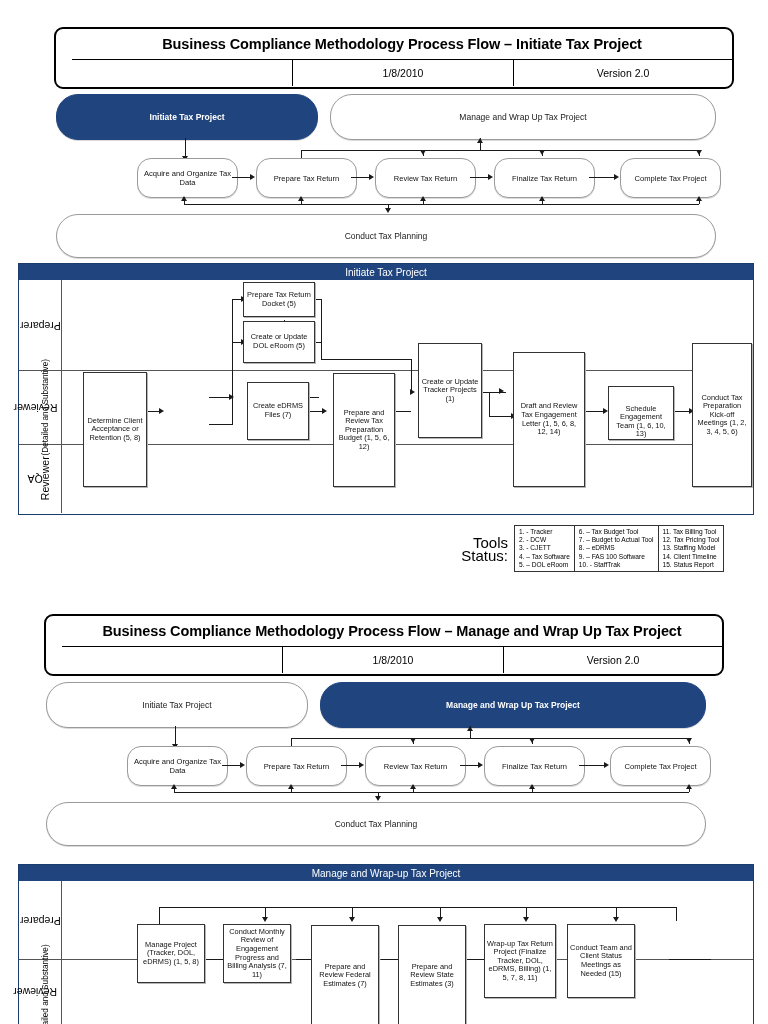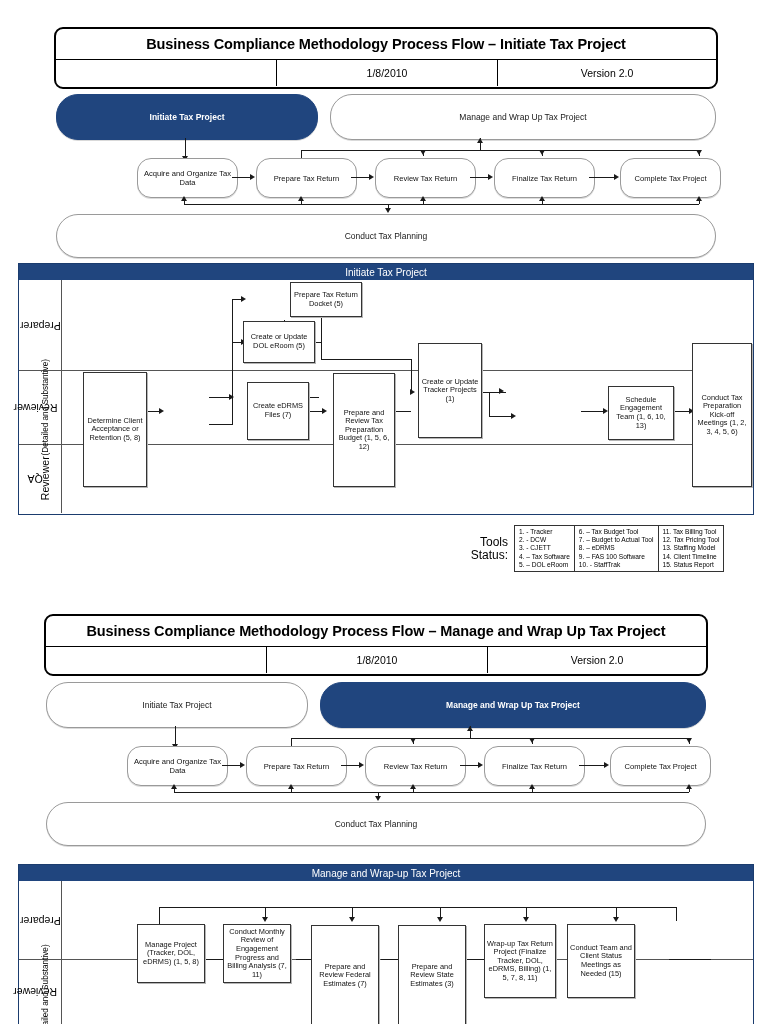--- a/index.html
+++ b/index.html
@@ -2,21 +2,21 @@
 <html><head>
 <meta charset="utf-8">
 <style>
   html,body{margin:0;padding:0;background:#fff;}
   body{width:768px;height:1024px;position:relative;
        font-family:"Liberation Sans","DejaVu Sans",sans-serif;
        color:#000;overflow:hidden;}
   .page{position:relative;width:768px;height:1024px;}
 
   
-  .titleblock{position:absolute;border:2px solid #000;border-radius:9px;background:#fff;}
+  .titleblock{position:absolute;border:2px solid #000;border-radius:9px;background:#fff;padding-left:16px;}
   .titleblock .trow1{height:30px;display:flex;align-items:center;justify-content:center;
       border-bottom:1.5px solid #000;}
   .titleblock .ttitle{font-size:14.5px;font-weight:bold;letter-spacing:-0.1px;}
   .titleblock .trow2{height:26px;display:flex;}
   .titleblock .tcell{display:flex;align-items:center;justify-content:center;font-size:10.5px;}
   .titleblock .tcell.b{border-left:1.5px solid #000;}
 
   
   .pbar{position:absolute;border:1px solid #9a9a9a;border-radius:22px;background:#fff;
         display:flex;align-items:center;justify-content:center;font-size:8.5px;color:#1a1a1a;
@@ -52,21 +52,21 @@
   .laneinner{position:absolute;left:42px;right:0;top:0;bottom:0;}
 
   
   .pbox{position:absolute;border:1px solid #333;background:#fff;
         display:flex;align-items:center;justify-content:center;text-align:center;
         font-size:7.4px;line-height:8.6px;color:#111;padding:0 2px;
         box-shadow:1px 1px 0 #b5b5b5;z-index:4;}
 
   
   .legendwrap{position:absolute;display:flex;align-items:center;}
-  .legendlbl{font-size:12px;text-align:right;line-height:13px;width:56px;margin-right:6px;}
+  .legendlbl{font-size:15px;text-align:right;line-height:13px;width:56px;margin-right:6px;}
   .legendbox{border:1px solid #333;display:flex;background:#fff;}
   .legendcol{padding:2px 4px;font-size:6.6px;line-height:8.2px;white-space:nowrap;}
   .legendcol + .legendcol{border-left:1px solid #333;}
 </style>
 </head>
 <body>
 
 <div class="page">
 
   <div class="titleblock" style="left:54px;top:27px;width:660px;height:58px;">
@@ -203,39 +203,42 @@
       <div class="ln lh" style="left:455px;top:112px;width:32px;"></div>
       <div class="ln lv" style="left:470px;top:112px;height:24px;"></div>
       <div class="arr r" style="left:480px;top:108px;"></div>
       <div class="ln lh" style="left:470px;top:136px;width:24px;"></div>
       <div class="arr r" style="left:492px;top:133px;"></div>
       <div class="ln lh" style="left:562px;top:131px;width:24px;"></div>
       <div class="arr r" style="left:584px;top:128px;"></div>
       <div class="ln lh" style="left:652px;top:131px;width:20px;"></div>
       <div class="arr r" style="left:670px;top:128px;"></div>
 
-      <div class="pbox" style="left:224px;top:2px;width:66px;height:33px;margin-left:47px;">
+      <div class="pbox" style="left:224px;top:2px;width:66px;height:33px;">
         <span>Prepare Tax Return Docket (5)</span>
         </div>
       <div class="pbox" style="left:224px;top:41px;width:66px;height:40px;">
         <span>Create or Update DOL eRoom (5)</span>
         </div>
       <div class="pbox" style="left:64px;top:92px;width:58px;height:113px;">
         <span>Determine Client Acceptance or Retention (5, 8)</span>
         </div>
       <div class="pbox" style="left:228px;top:102px;width:56px;height:56px;">
         <span>Create eDRMS Files (7)</span>
         </div>
       <div class="pbox" style="left:314px;top:93px;width:56px;height:112px;">
         <span>Prepare and Review Tax Preparation Budget (1, 5, 6, 12)</span>
         </div>
       <div class="pbox" style="left:399px;top:63px;width:58px;height:93px;">
         <span>Create or Update Tracker Projects (1)</span>
         </div>
-      <div class="pbox" style="left:589px;top:106px;width:60px;height:52px;">
+      <div class="pbox" style="left:494px;top:72px;width:66px;height:133px;">
+        <span>Draft and Review Tax Engagement Letter (1, 5, 6, 8, 12, 14)</span>
+        </div>
+      <div class="pbox" style="left:589px;top:106px;width:60px;height:52px;align-items:flex-end;">
         <span>Schedule Engagement Team (1, 6, 10, 13)</span>
         </div>
       <div class="pbox" style="left:673px;top:63px;width:54px;height:142px;">
         <span>Conduct Tax Preparation Kick-off Meetings (1, 2, 3, 4, 5, 6)</span>
         </div>
     </div>
   </div>
 
   <div class="legendwrap" style="left:452px;top:525px;">
     <div class="legendlbl">

